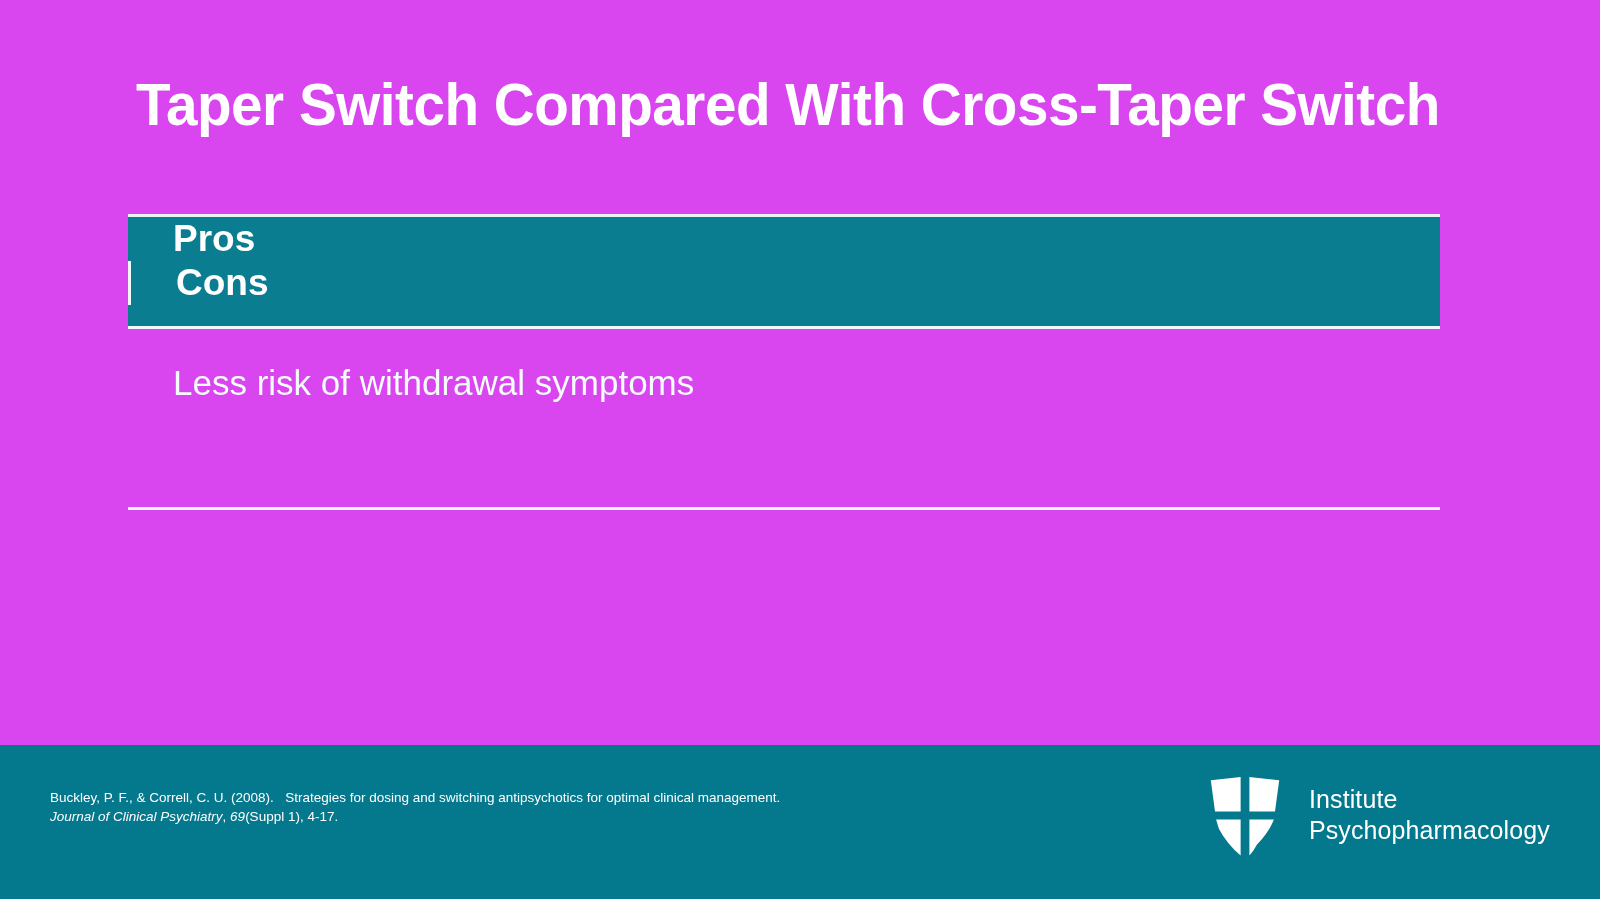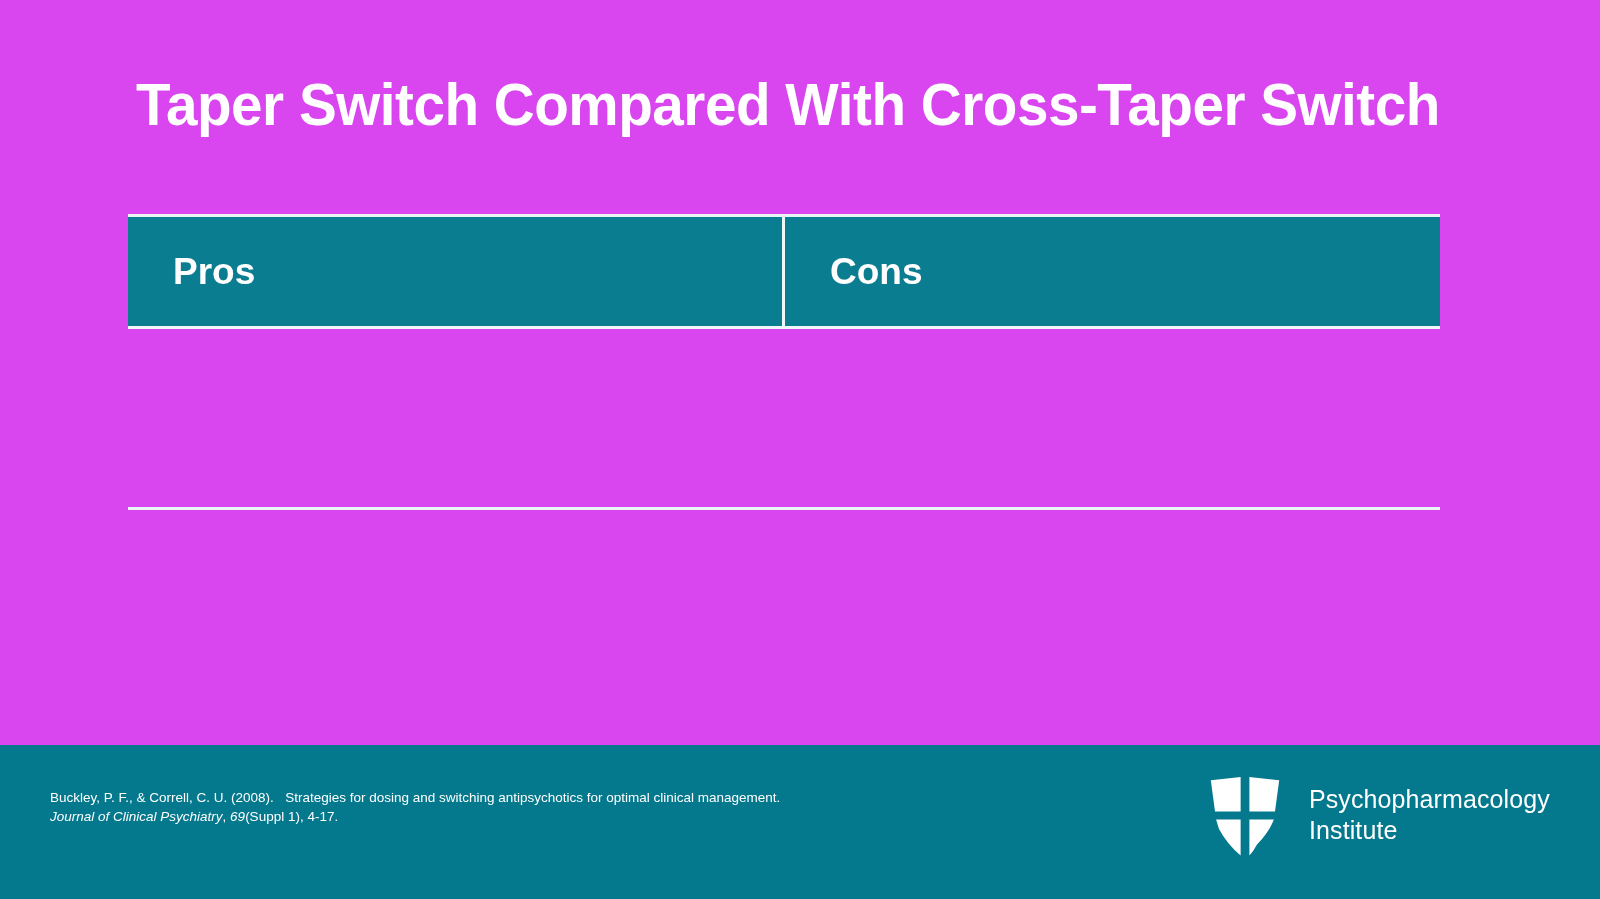--- a/index.html
+++ b/index.html
@@ -47,20 +47,21 @@
     height: 296px;
     border-top: 3px solid #e9f4f5;
     border-bottom: 3px solid #e9f4f5;
     box-sizing: border-box;
   }
 
   .table-row {
     display: flex;
     width: 100%;
     box-sizing: border-box;
+    flex-direction: column;
   }
 
   .row-header {
     height: 112px;
     background: #0a7d90;
     border-bottom: 3px solid #f0f7f8;
     box-sizing: border-box;
   }
 
   .row-body {
@@ -173,20 +174,23 @@
     <div class="table-row row-header">
       <div class="cell cell-left">
         <span class="header-text">Pros</span>
       </div>
       <div class="cell cell-right">
         <span class="header-text">Cons</span>
       </div>
     </div>
 
     <div class="table-row row-body">
+      <div class="cell cell-left">
+        <span class="body-text">Less risk of withdrawal symptoms</span>
+      </div>
     </div>
 
   </div>
 
   <div id="footer-band"></div>
 
   <div id="citation">
     <span>Buckley, P. F., &amp; Correll, C. U. (2008).</span>
     <span>&nbsp;</span>
     <span>Strategies for dosing and switching antipsychotics for optimal clinical management.</span>
@@ -199,18 +203,18 @@
 
       <path d="M3.8 8.2 L33.6 4.9 L33.6 39.4 L8.0 39.4 Z" fill="#ffffff"></path>
 
       <path d="M42.4 4.9 L72.2 8.2 L68.0 39.4 L42.4 39.4 Z" fill="#ffffff"></path>
 
       <path d="M9.1 47.6 L33.6 47.6 L33.6 83.6 Q20.0 72.0 12.0 57.0 Z" fill="#ffffff"></path>
 
       <path d="M42.4 47.6 L66.9 47.6 Q62.0 60.0 50.0 72.5 Q46.6 79.0 42.4 83.6 Z" fill="#ffffff"></path>
     </svg>
     <div id="logo-text">
+      <span class="logo-line">Institute</span>
       <span class="logo-line">Psychopharmacology</span>
-      <span class="logo-line">Institute</span>
     </div>
   </div>
 
 </div>
 
 </body></html>

